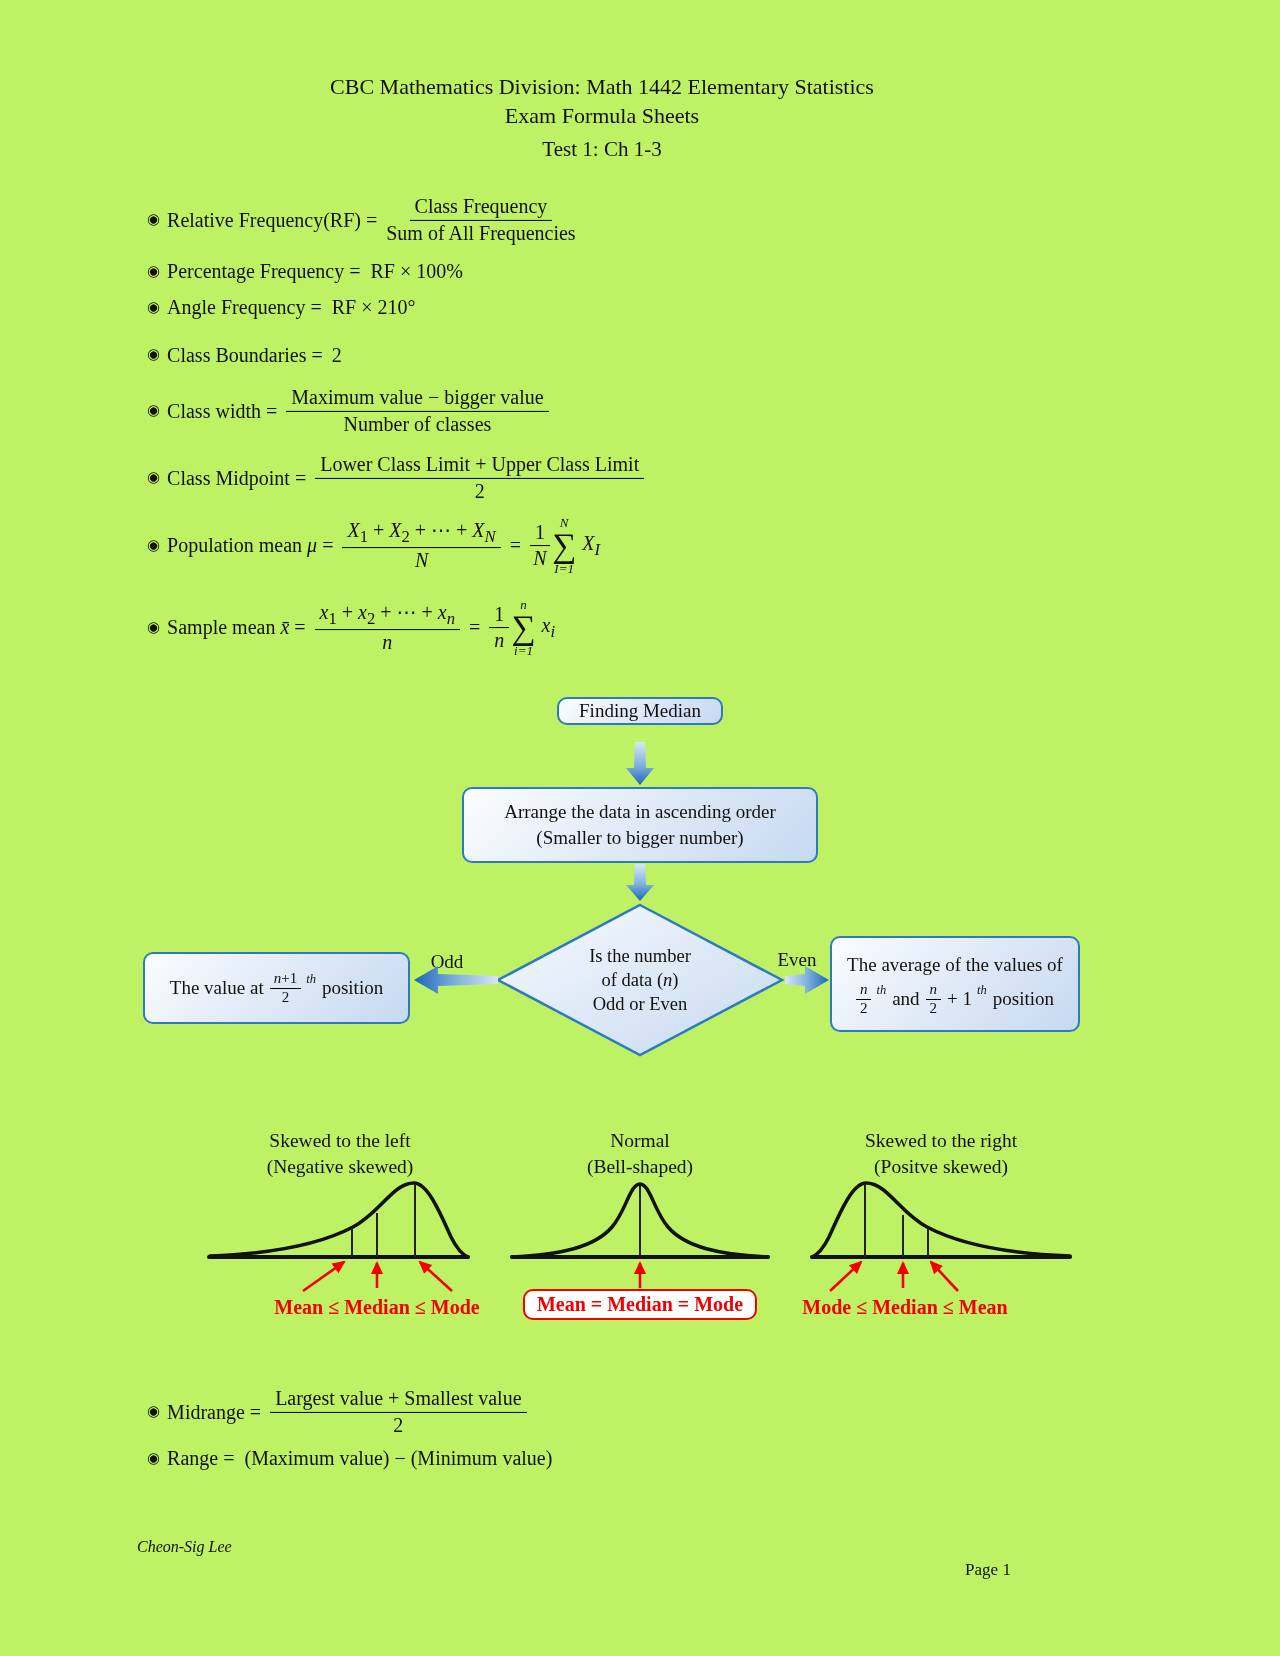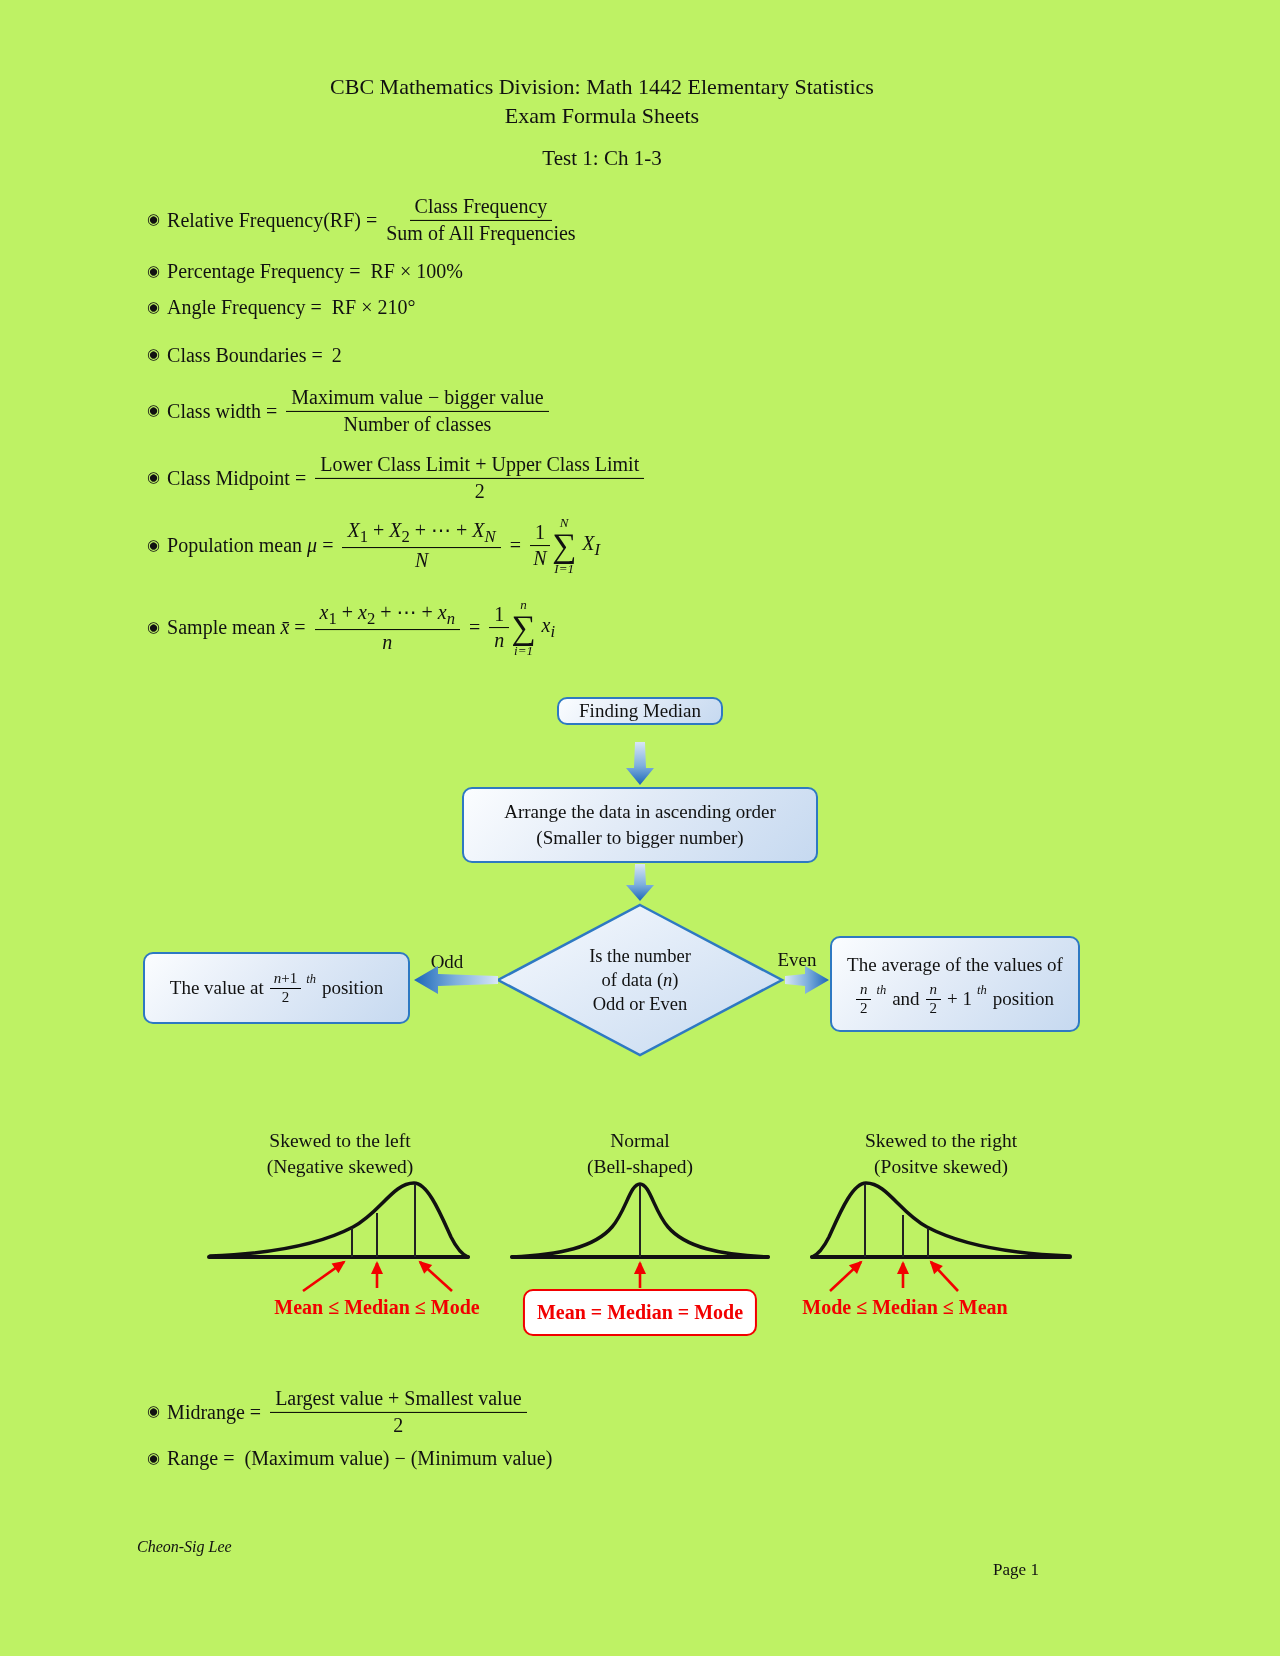--- a/index.html
+++ b/index.html
@@ -35,21 +35,21 @@
   .sidelab{position:absolute;transform:translate(-50%,-50%);font-size:19px;}
   .dtext{position:absolute;display:flex;flex-direction:column;align-items:center;justify-content:center;
          font-size:18.5px;line-height:24px;text-align:center;}
   .inlinemath{display:inline-flex;align-items:center;gap:6px;}
   .frac.small{font-size:15px;line-height:1.05;justify-content:flex-end;}
   .frac.small .fnum{padding:0 4px 1px;border-bottom:1.3px solid #000;}
   .supth{font-size:12.5px;font-style:italic;position:relative;top:-9px;margin-left:-1px;}
 
   .dhead{position:absolute;transform:translateX(-50%);text-align:center;font-size:19.5px;line-height:26px;white-space:nowrap;}
   .rlabel{position:absolute;transform:translateX(-50%);color:var(--red);font-weight:700;font-size:20px;white-space:nowrap;}
-  .rbox{border:2.5px solid var(--red);border-radius:10px;padding:10px 12px;background:#fff;}
+  .rbox{border:2.5px solid var(--red);border-radius:10px;padding:2px 12px;background:#fff;}
 
   .curve{stroke:#111;stroke-width:3.5;fill:none;stroke-linecap:round;}
   .base{stroke:#111;stroke-width:4;fill:none;stroke-linecap:round;}
   .vline{stroke:#222;stroke-width:2;fill:none;}
   .rline{stroke:var(--red);stroke-width:2.6;fill:none;}
   .dstroke{stroke:var(--accent-blue);stroke-width:2.5;}
 
   .footer-author{position:absolute;font-style:italic;font-size:16px;}
   .footer-page{position:absolute;transform:translateX(-50%);font-size:17px;}
 </style>
@@ -80,21 +80,21 @@
           <stop offset="1" stop-color="#C6D9F0"></stop>
       </linearGradient>
       <marker id="ra" markerUnits="userSpaceOnUse" markerWidth="16" markerHeight="14" refX="12" refY="7" orient="auto">
         <path d="M1,1 L14,7 L1,13 z" fill="#F20000"></path>
       </marker>
     </defs>
   </svg>
 
   <div class="tline" style="top:74px">CBC Mathematics Division: Math 1442 Elementary Statistics</div>
   <div class="tline" style="top:103px">Exam Formula Sheets</div>
-  <div class="tline subtitle" style="top:146px">Test 1: Ch 1-3</div>
+  <div class="tline subtitle" style="top:137px">Test 1: Ch 1-3</div>
 
   <div class="row" style="top:220px">
     <span class="bullet">◉</span>
     <span class="lab">Relative Frequency(RF) =</span>
     <span class="frac">
       <span class="fnum">Class Frequency</span>
       <span class="fden">Sum of All Frequencies</span>
     </span>
   </div>
 
@@ -300,15 +300,15 @@
     </span>
   </div>
 
   <div class="row" style="top:1458px">
     <span class="bullet">◉</span>
     <span class="lab">Range =</span>
     <span class="rhs">(Maximum value) − (Minimum value)</span>
   </div>
 
   <div class="footer-author" style="left:137px;top:1538px">Cheon-Sig Lee</div>
-  <div class="footer-page" style="left:1016px;top:1560px">Page 1</div>
+  <div class="footer-page" style="left:988px;top:1560px">Page 1</div>
 
 </div>
 
 </body></html>

